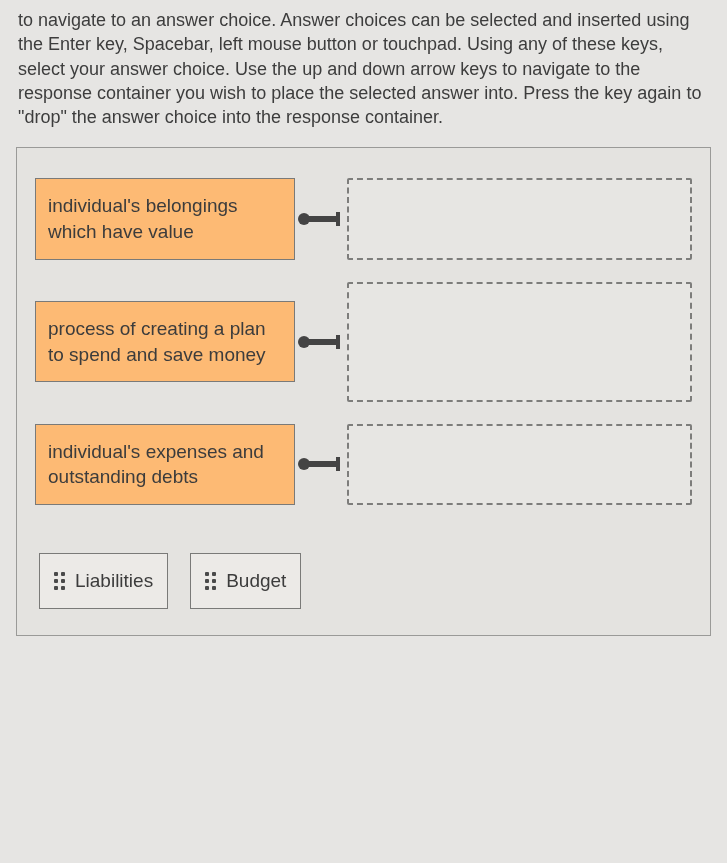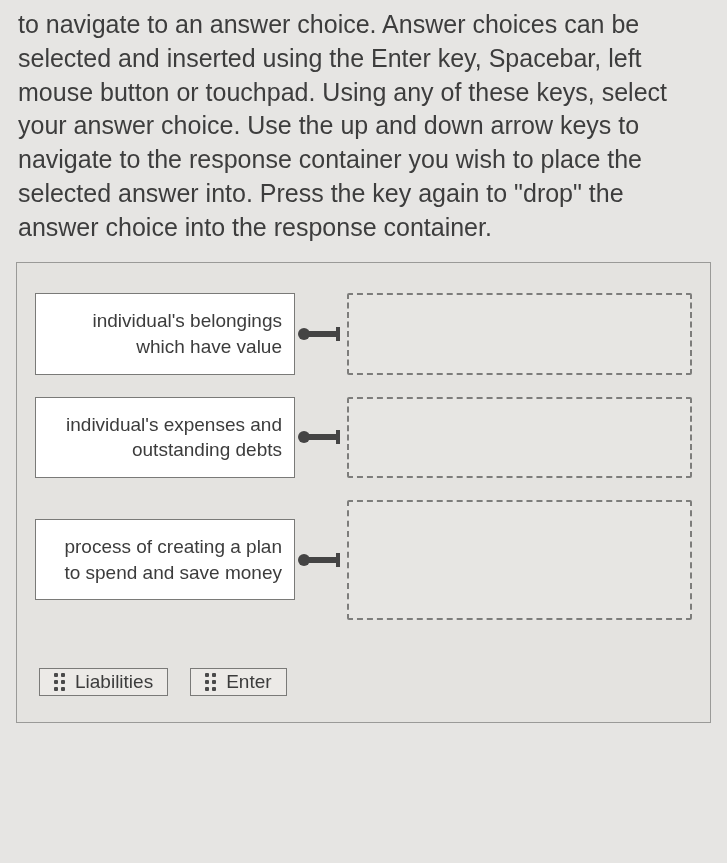--- a/index.html
+++ b/index.html
@@ -6,41 +6,41 @@
     body {
       width: 727px;
       height: 863px;
       font-family: Arial, Helvetica, sans-serif;
       background: #e6e5e3;
       color: #3a3a3a;
       overflow: hidden;
     }
     .instructions {
       padding: 8px 18px 14px 18px;
-      font-size: 25px;
+      font-size: 18px;
       line-height: 1.35;
       color: #3d3d3d;
     }
     .matching-frame {
       margin: 4px 16px 0 16px;
       border: 1px solid #9a9a98;
       background: #e4e3e0;
       padding: 30px 18px 26px 18px;
     }
     .rows { display: flex; flex-direction: column; gap: 22px; }
     .match-row {
       display: grid;
       grid-template-columns: 260px 52px 1fr;
       align-items: center;
     }
     .definition-box {
       border: 1px solid #7a7a78;
-      background: #ffffff;
+      background: #fdba74;
       padding: 14px 12px;
-      text-align: right;
+      text-align: left;
       font-size: 19px;
       line-height: 1.35;
       color: #3c3c3c;
     }
     .connector {
       display: flex;
       align-items: center;
       justify-content: center;
       height: 100%;
     }
@@ -56,21 +56,21 @@
     .choices {
       margin-top: 48px;
       display: flex;
       gap: 22px;
       justify-content: flex-start;
       padding: 0 4px;
     }
     .choice {
       border: 1px solid #7a7a78;
       background: #eceae7;
-      padding: 2px 14px;
+      padding: 16px 14px;
       font-size: 19px;
       color: #3c3c3c;
       display: flex;
       align-items: center;
       gap: 10px;
       cursor: grab;
     }
     .drag-handle {
       display: inline-grid;
       grid-template-columns: repeat(2, 4px);
@@ -99,44 +99,44 @@
           <rect x="9" y="6" width="32" height="6" fill="#444"></rect>
           <rect x="41" y="2" width="4" height="14" fill="#444"></rect>
         </svg>
       </div>
       <div class="drop-zone"></div>
     </div>
 
 
     <div class="match-row">
       <div class="definition-box">
+        <span>process of creating a plan to spend and save money</span>
+      </div>
+      <div class="connector">
+        <svg width="52" height="18" viewBox="0 0 52 18">
+          <circle cx="9" cy="9" r="6" fill="#444"></circle>
+          <rect x="9" y="6" width="32" height="6" fill="#444"></rect>
+          <rect x="41" y="2" width="4" height="14" fill="#444"></rect>
+        </svg>
+      </div>
+      <div class="drop-zone tall"></div>
+    </div>
+
+    <div class="match-row">
+      <div class="definition-box">
         <span>individual's expenses and outstanding debts</span>
       </div>
       <div class="connector">
         <svg width="52" height="18" viewBox="0 0 52 18">
           <circle cx="9" cy="9" r="6" fill="#444"></circle>
           <rect x="9" y="6" width="32" height="6" fill="#444"></rect>
           <rect x="41" y="2" width="4" height="14" fill="#444"></rect>
         </svg>
       </div>
       <div class="drop-zone"></div>
-    </div>
-
-    <div class="match-row">
-      <div class="definition-box">
-        <span>process of creating a plan to spend and save money</span>
-      </div>
-      <div class="connector">
-        <svg width="52" height="18" viewBox="0 0 52 18">
-          <circle cx="9" cy="9" r="6" fill="#444"></circle>
-          <rect x="9" y="6" width="32" height="6" fill="#444"></rect>
-          <rect x="41" y="2" width="4" height="14" fill="#444"></rect>
-        </svg>
-      </div>
-      <div class="drop-zone tall"></div>
     </div>
 
   </div>
 
   <div class="choices">
     <div class="choice">
       <span class="drag-handle">
           <span></span>
           <span></span>
           <span></span>
@@ -148,16 +148,16 @@
     </div>
     <div class="choice">
       <span class="drag-handle">
           <span></span>
           <span></span>
           <span></span>
           <span></span>
           <span></span>
           <span></span>
         </span>
-      <span>Enter</span>
+      <span>Budget</span>
     </div>
   </div>
 </div>
 
 </body></html>

